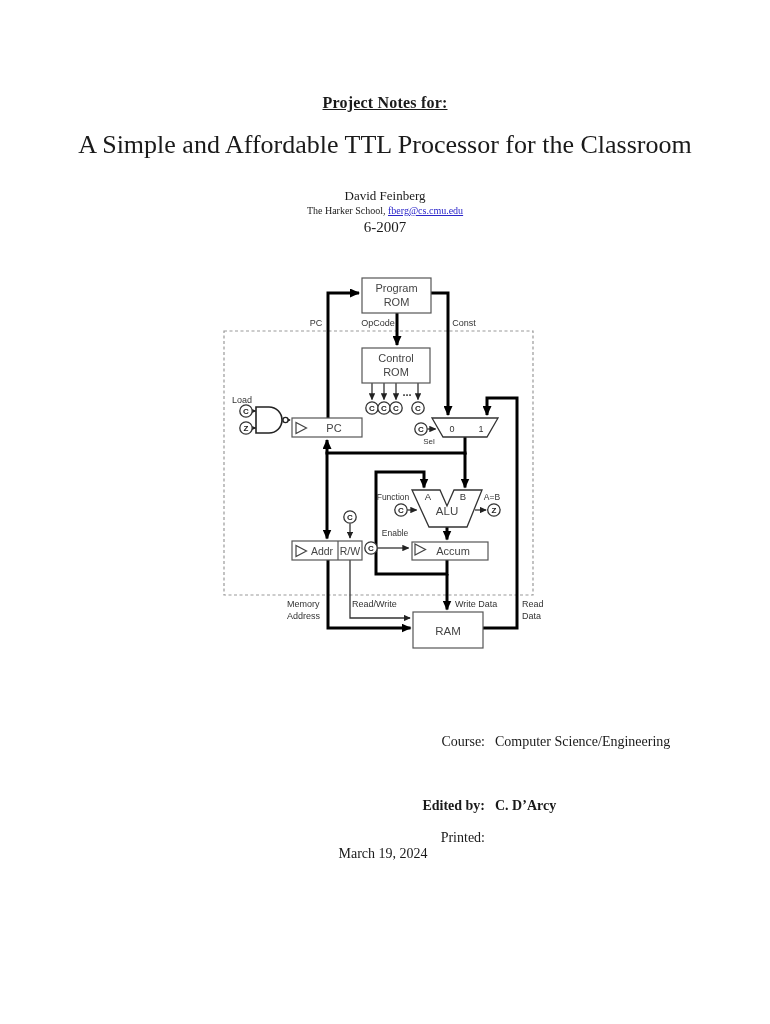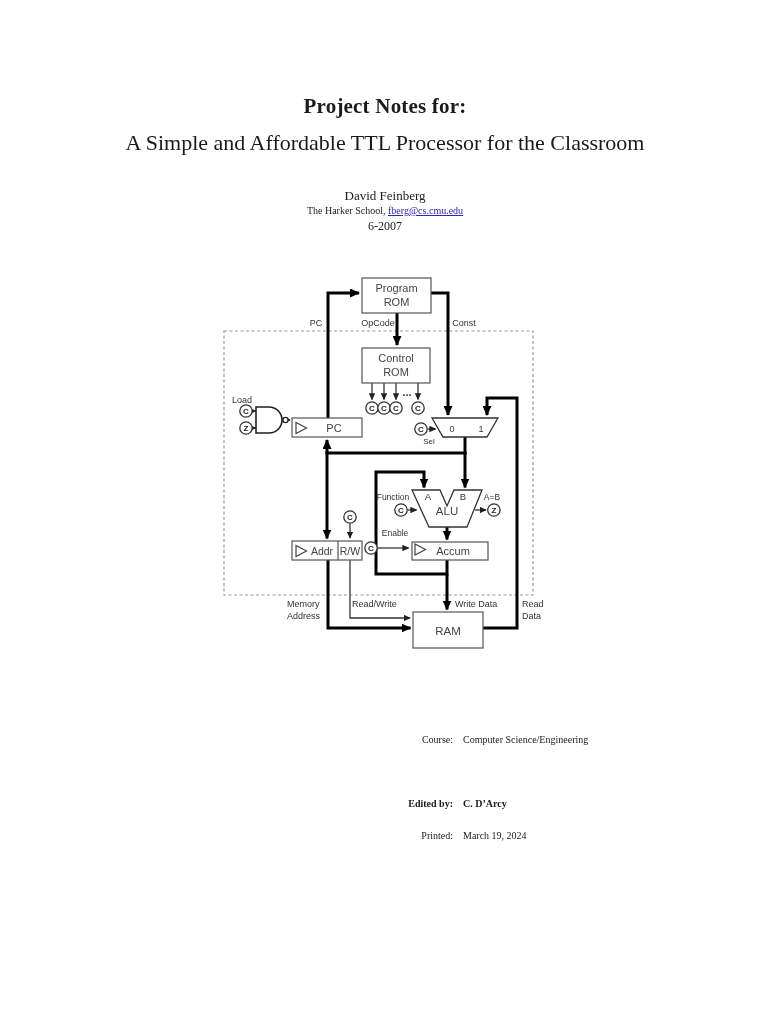--- a/index.html
+++ b/index.html
@@ -2,31 +2,31 @@
 <html><head>
 <meta charset="utf-8">
 <style>
   html,body{margin:0;padding:0;background:#e9e9e9;}
   .page{
     position:relative;width:770px;height:1024px;margin:0 auto;
     background:#ffffff;overflow:hidden;
     font-family:"Liberation Serif", serif;color:#1a1a1a;
   }
   .abs{position:absolute;left:0;width:770px;text-align:center;}
-  .kicker{top:94px;font-size:21px;font-weight:bold;letter-spacing:.2px;}
-  .doc-title{top:130px;font-size:22px;}
+  .kicker{top:94px;font-size:16px;font-weight:bold;letter-spacing:.2px;text-decoration:underline;}
+  .doc-title{top:130px;font-size:26px;}
   .author{top:188px;font-size:13px;}
   .affil{top:205px;font-size:10px;}
   .affil a{color:#2b25c9;text-decoration:underline;cursor:pointer;}
-  .pubdate{top:219px;font-size:12px;}
+  .pubdate{top:219px;font-size:15px;}
   .diagram{position:absolute;left:0;top:0;}
-  .meta{position:absolute;left:0;width:692px;display:flex;font-size:10px;}
+  .meta{position:absolute;left:0;width:692px;display:flex;font-size:14px;padding-left:32px;}
   .meta .lbl{width:453px;text-align:right;flex:0 0 auto;}
   .meta .val{padding-left:10px;text-align:center;}
-  .m0{top:734px;} .m1{top:766px;} .m2{top:798px;font-weight:bold;} .m3{top:830px;}
+  .m0{top:734px;} .m1{top:766px;} .m2{top:798px;font-weight:bold;} .m3{top:830px;flex-direction:column;}
   text{font-family:"Liberation Sans", sans-serif;}
 </style>
 </head>
 <body>
 
 <div class="page">
 
   <svg class="diagram" width="770" height="1024" viewBox="0 0 770 1024">
     <defs>
       <marker id="ab" markerUnits="userSpaceOnUse" markerWidth="10" markerHeight="9" refX="9" refY="4.5" orient="auto">

